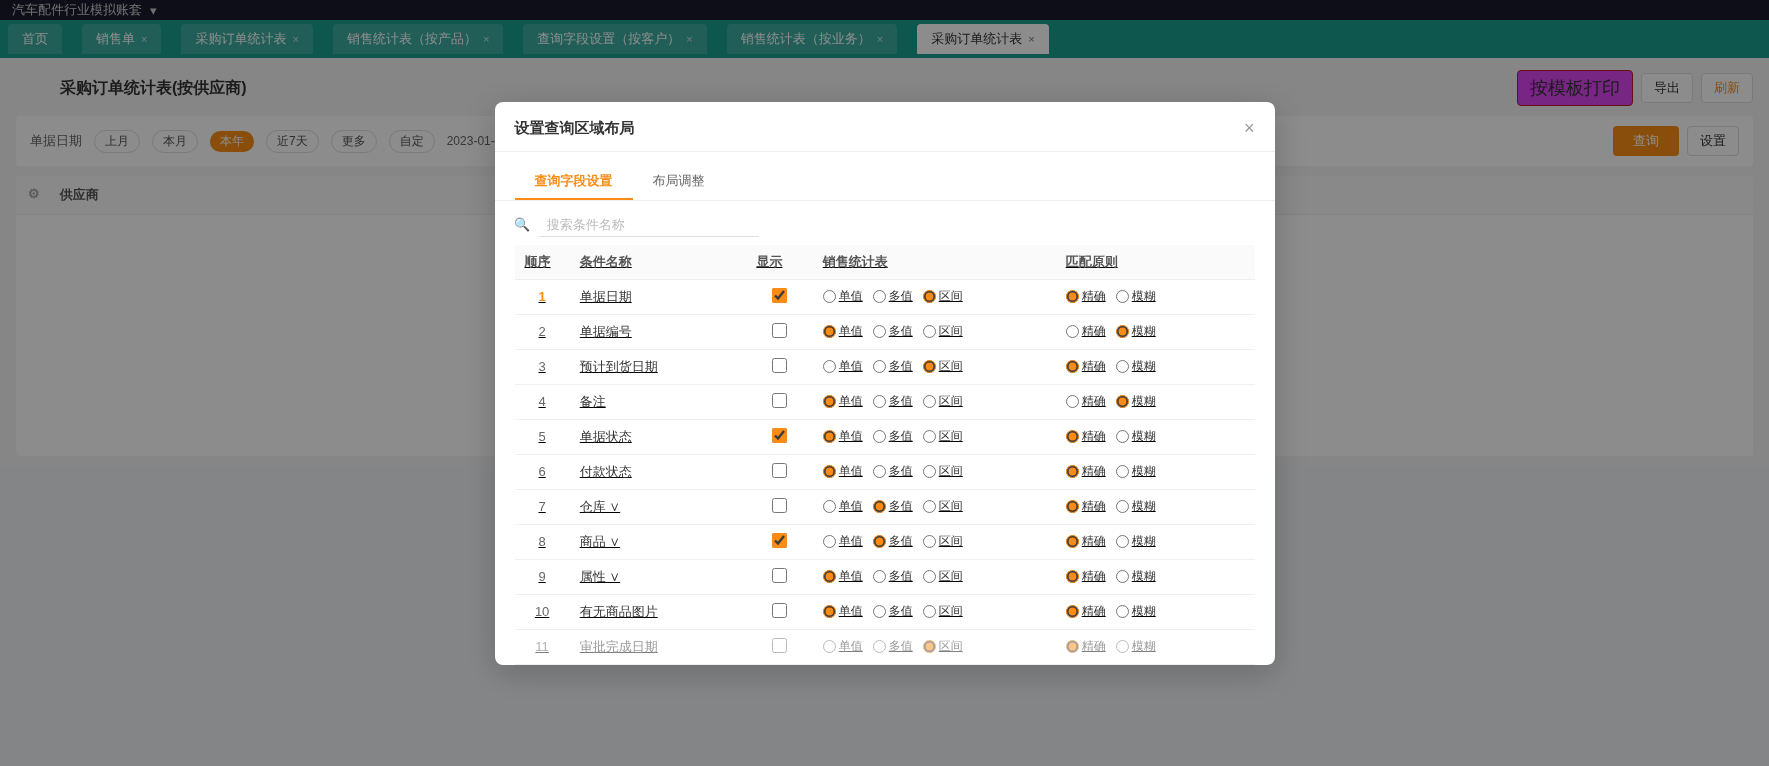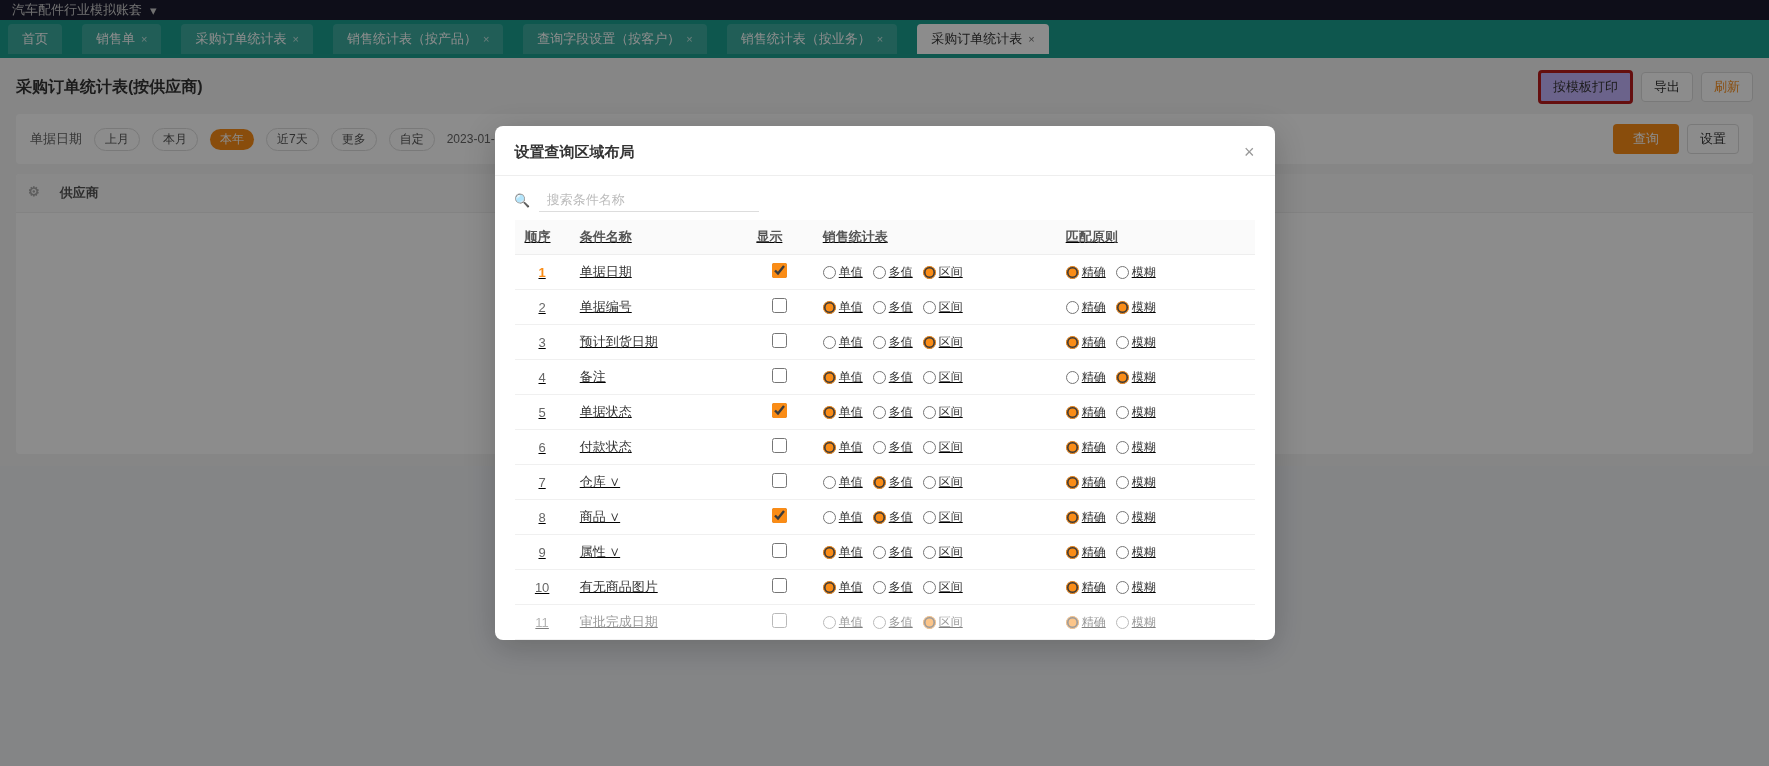--- a/index.html
+++ b/index.html
@@ -49,23 +49,23 @@
       background: #f5f5f5;
       padding: 12px 16px;
       position: relative;
     }
     .page-header {
       display: flex;
       align-items: center;
       justify-content: space-between;
       margin-bottom: 10px;
     }
-    .page-title { font-size: 16px; font-weight: bold; color: #333; }
+    .page-title { font-size: 16px; font-weight: bold; color: #333; margin-left: 44px; }
     .page-actions { display: flex; gap: 8px; align-items: center; }
-    .btn-print { background: #c4b5fd; border: 3px solid #b91c1c; border-radius: 4px; padding: 5px 12px; cursor: pointer; font-size: 13px; color: #333; display: flex; align-items: center; gap: 4px; }
+    .btn-print { background: #d946ef; border: 1px solid #b91c1c; border-radius: 4px; padding: 5px 12px; cursor: pointer; font-size: 18px; color: #333; display: flex; align-items: center; gap: 4px; }
     .btn-export { background: #fff; border: 1px solid #ddd; border-radius: 4px; padding: 5px 12px; cursor: pointer; font-size: 13px; color: #333; }
     .btn-refresh { background: #fff; border: 1px solid #ddd; border-radius: 4px; padding: 5px 12px; cursor: pointer; font-size: 13px; color: #fa8c16; }
     .btn-query { background: #fa8c16; color: #fff; border: none; border-radius: 4px; padding: 6px 20px; cursor: pointer; font-size: 13px; }
     .btn-setting { background: #fff; border: 1px solid #ddd; border-radius: 4px; padding: 5px 12px; cursor: pointer; font-size: 13px; color: #333; }
 
     
     .filter-bar {
       background: #fff;
       border-radius: 4px;
       padding: 10px 14px;
@@ -297,20 +297,28 @@
 </div>
 
 <div class="overlay">
   <div class="modal">
 
     <div class="modal-header">
       <span class="modal-title">设置查询区域布局</span>
       <button class="modal-close">×</button>
     </div>
 
+    <div class="modal-tabs">
+      <div class="modal-tab active">
+        <span>查询字段设置</span>
+      </div>
+      <div class="modal-tab">
+        <span>布局调整</span>
+      </div>
+    </div>
 
     <div class="modal-search">
       <span style="color:#aaa;">🔍</span>
       <input type="text" placeholder="搜索条件名称" style="">
     </div>
 
     <div class="modal-table">
       <table>
         <thead>
           <tr>

